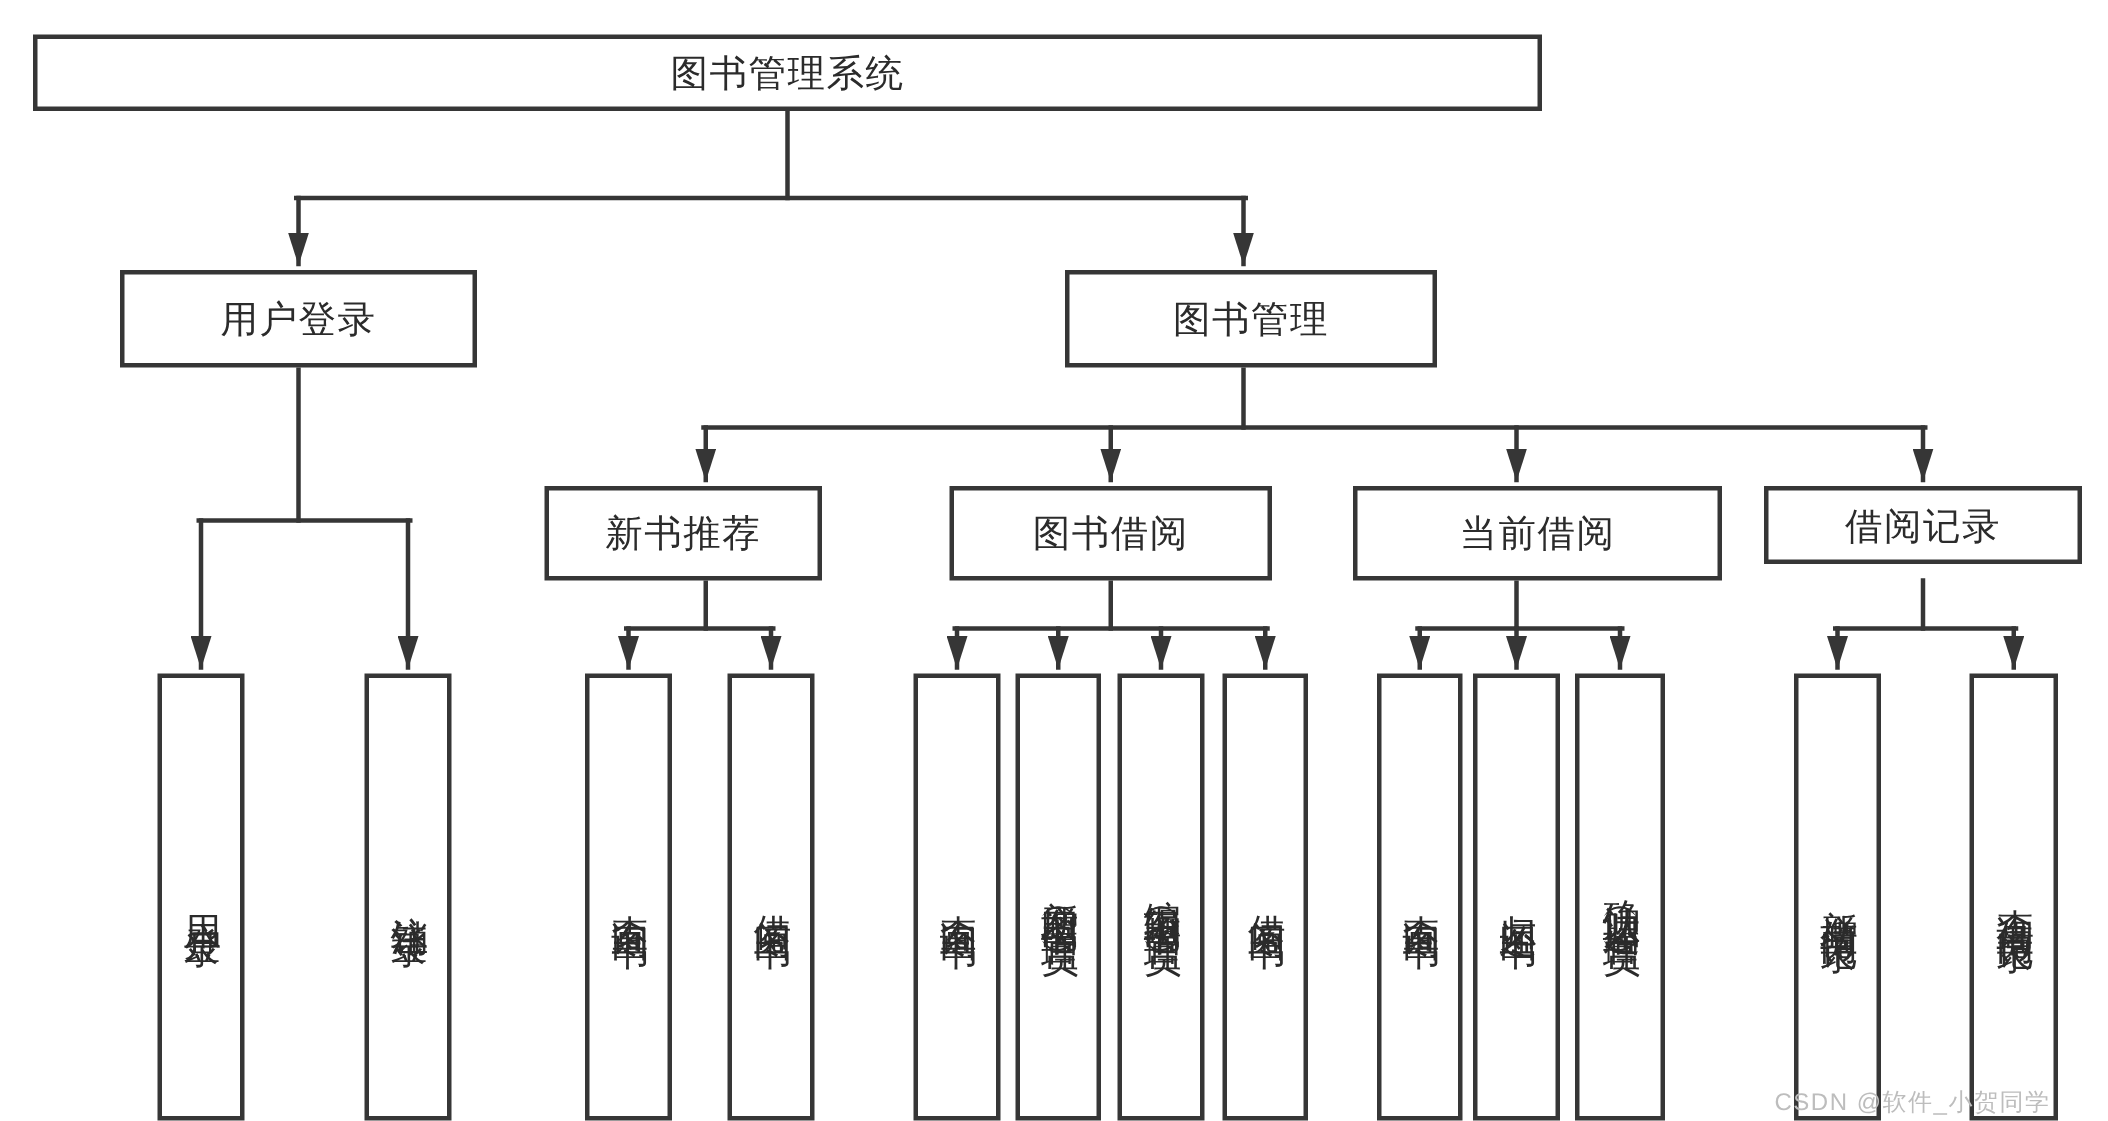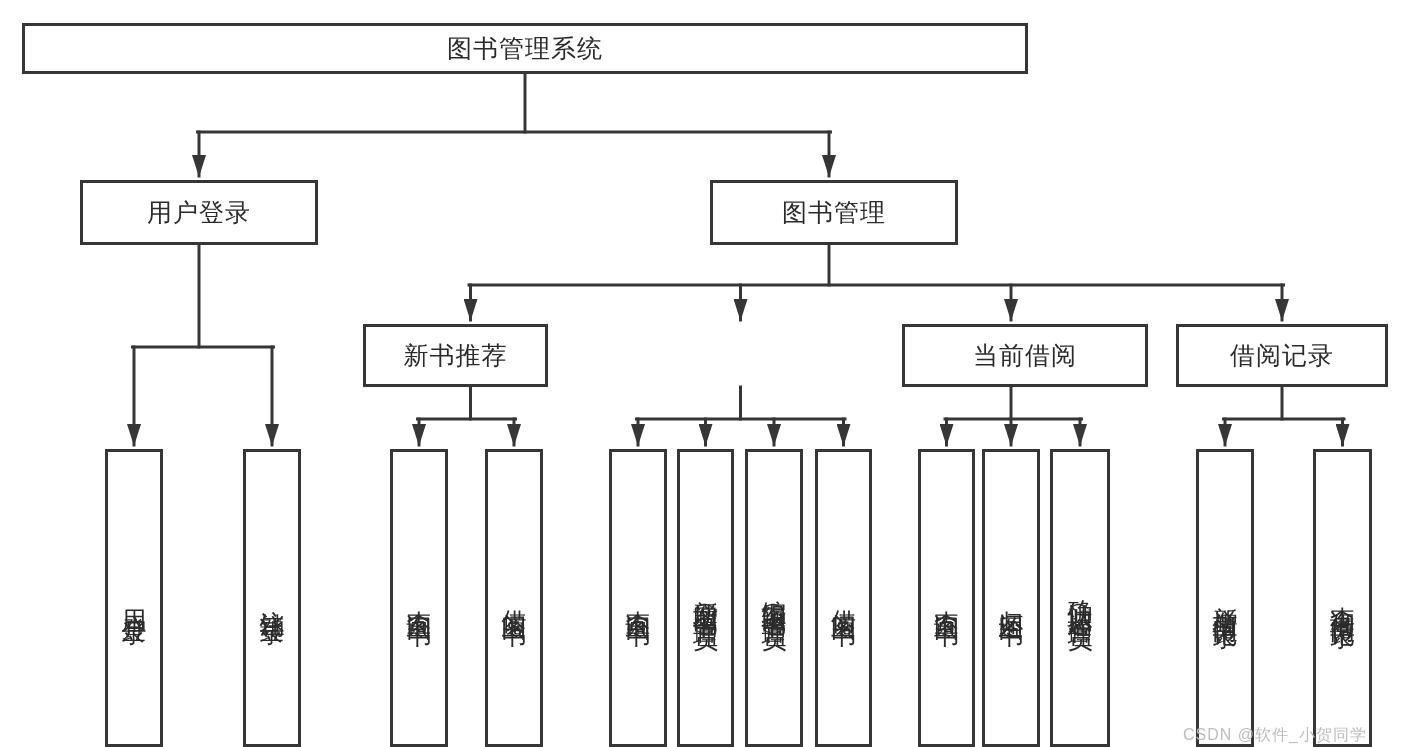--- a/index.html
+++ b/index.html
@@ -135,24 +135,27 @@
   <div class="node" style="left:80px;top:168px;width:238px;height:65px">
     <span>用户登录</span>
   </div>
   <div class="node" style="left:710px;top:168px;width:248px;height:65px">
     <span>图书管理</span>
   </div>
 
   <div class="node" style="left:363px;top:312px;width:185px;height:63px">
     <span>新书推荐</span>
   </div>
+  <div class="node" style="left:633px;top:312px;width:215px;height:63px">
+    <span>图书借阅</span>
+  </div>
   <div class="node" style="left:902px;top:312px;width:246px;height:63px">
     <span>当前借阅</span>
   </div>
-  <div class="node" style="left:1176px;top:312px;width:212px;height:63px">
+  <div class="node" style="left:1176px;top:312px;width:212px;height:52px">
     <span>借阅记录</span>
   </div>
 
   <div class="node leaf" style="left:105px;top:437px;width:58px;height:298px">
     <span>用户登录</span>
   </div>
   <div class="node leaf" style="left:243px;top:437px;width:58px;height:298px">
     <span>注销登录</span>
   </div>
 

